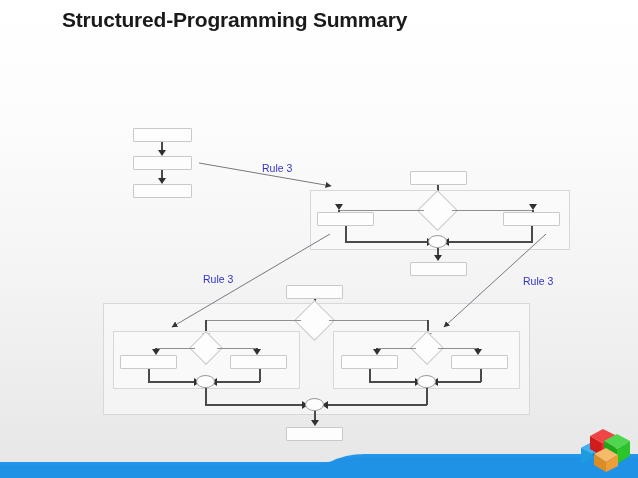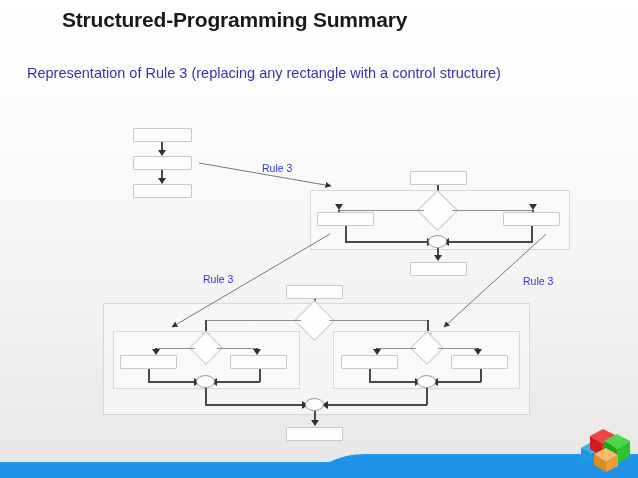--- a/index.html
+++ b/index.html
@@ -91,21 +91,20 @@
   
   #footer-wave { position: absolute; left: 0; bottom: 0; width: 638px; height: 30px; }
   #logo { position: absolute; right: 5px; bottom: 4px; width: 56px; height: 48px; }
 </style>
 </head>
 <body>
 
 <div id="slide">
 
   <div id="title">Structured-Programming Summary</div>
-  <div id="subtitle">Representation of Rule 3 (replacing any rectangle with a control structure)</div>
 
   <div>
     <div class="fc-box" style="left:133px; top:128px; width:59px; height:14px;"></div>
     <div class="ln-v" style="left:161px; top:142px; height:12px;"></div>
     <div class="arrow-d" style="left:158px; top:150px;"></div>
     <div class="fc-box" style="left:133px; top:156px; width:59px; height:14px;"></div>
     <div class="ln-v" style="left:161px; top:170px; height:12px;"></div>
     <div class="arrow-d" style="left:158px; top:178px;"></div>
     <div class="fc-box" style="left:133px; top:184px; width:59px; height:14px;"></div>
   </div>

